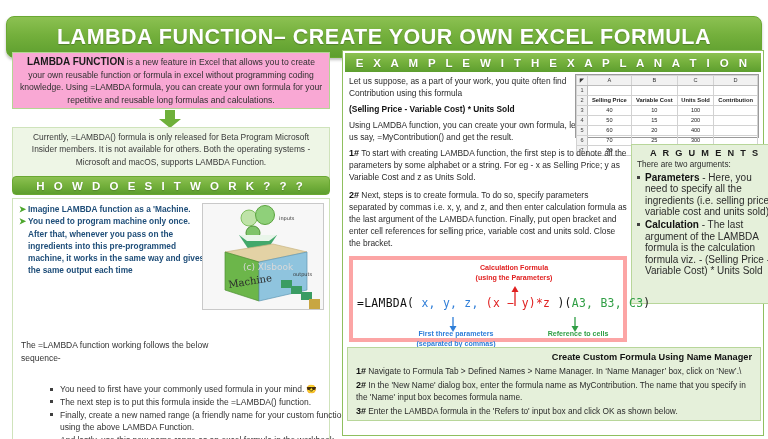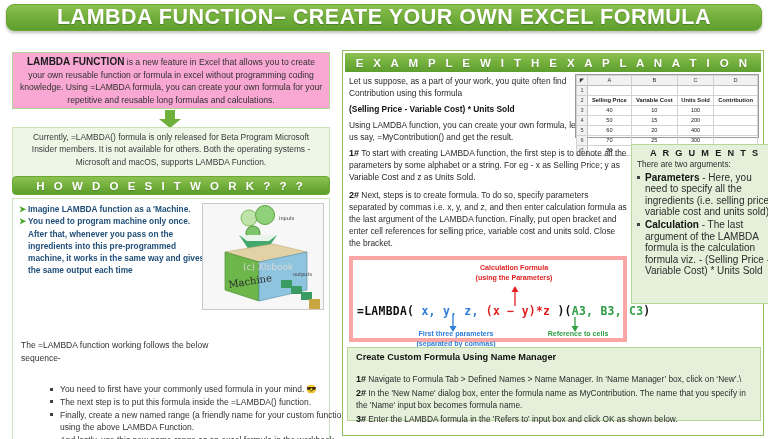--- a/index.html
+++ b/index.html
@@ -12,21 +12,21 @@
   }
   #page {
     position: relative;
     width: 768px; height: 439px;
     background: #ffffff;
   }
 
   
   .title-banner {
     position: absolute;
-    left: 6px; top: 4px; width: 756px; height: 27px;
+    left: 6px; top: 16px; width: 756px; height: 42px;
     border-radius: 8px;
     background: linear-gradient(180deg,#8cc152 0%,#74b03c 45%,#5d9e2e 100%);
     border: 1px solid #6aa832;
     box-shadow: 0 2px 3px rgba(0,0,0,0.25);
     display: flex; align-items: center; justify-content: center;
   }
   .title-banner .t {
     color: #ffffff;
     font-weight: bold;
     font-size: 21.5px;
@@ -194,23 +194,23 @@
   }
   .fb-caption-top {
     position: absolute; left: 86px; top: 4px; width: 150px;
     text-align: center; color: #e02020; font-weight: bold;
     font-size: 7.1px; line-height: 9.6px;
   }
   .fb-arrow-up {
     position: absolute; left: 158px; top: 26px; width: 8px; height: 20px;
   }
   .fb-formula {
-    position: absolute; left: 4px; top: 44px; width: 272px;
+    position: absolute; left: 4px; top: 36px; width: 272px;
     font-family: "DejaVu Sans Mono", monospace;
-    font-size: 11.4px; font-weight: bold; color: #111;
+    font-size: 11.4px; font-weight: normal; color: #111;
     letter-spacing: 0.3px; white-space: nowrap;
   }
   .fb-formula .blue { color: #2f7ed8; }
   .fb-formula .red { color: #e02020; }
   .fb-formula .green { color: #2f9e44; }
   .fb-arrow-dn-blue { position: absolute; left: 96px; top: 57px; width: 8px; height: 15px; }
   .fb-arrow-dn-green { position: absolute; left: 218px; top: 57px; width: 8px; height: 15px; }
   .fb-caption-blue {
     position: absolute; left: 48px; top: 70px; width: 110px;
     text-align: center; color: #2f7ed8; font-weight: bold;
@@ -222,22 +222,22 @@
     font-size: 7.1px; line-height: 9.6px;
   }
 
   
   .nm-box {
     position: absolute; left: 4px; top: 296px; width: 414px; height: 74px;
     background: #e5f0da; border: 1px solid #b8d69a;
     padding: 4px 8px;
   }
   .nm-title {
-    text-align: left; font-weight: bold; font-size: 9.2px;
-    color: #111; margin-bottom: 11px;
+    text-align: right; font-weight: bold; font-size: 9.2px;
+    color: #111; margin-bottom: 3px;
   }
   .nm-box p { margin: 0 0 2px 0; font-size: 8.3px; line-height: 12px; color: #2b2b2b; }
   .nm-box .num { font-weight: bold; font-size: 9px; color: #111; }
 </style>
 </head>
 <body>
 
 <div id="page">
 
   <div class="title-banner">

